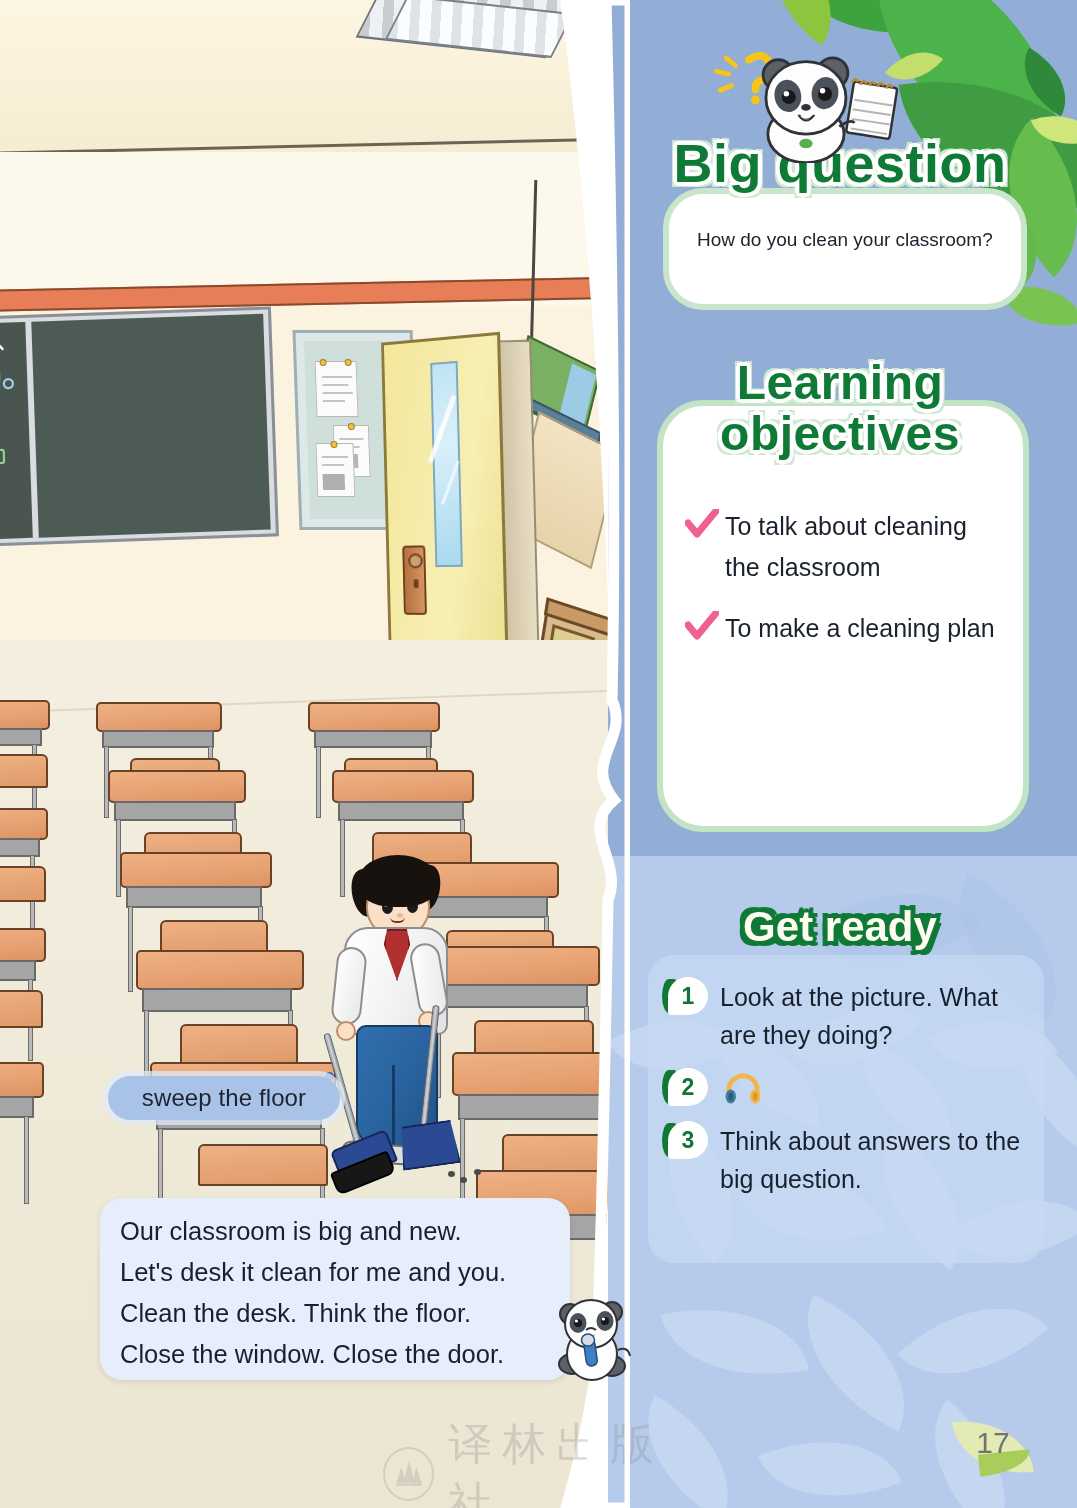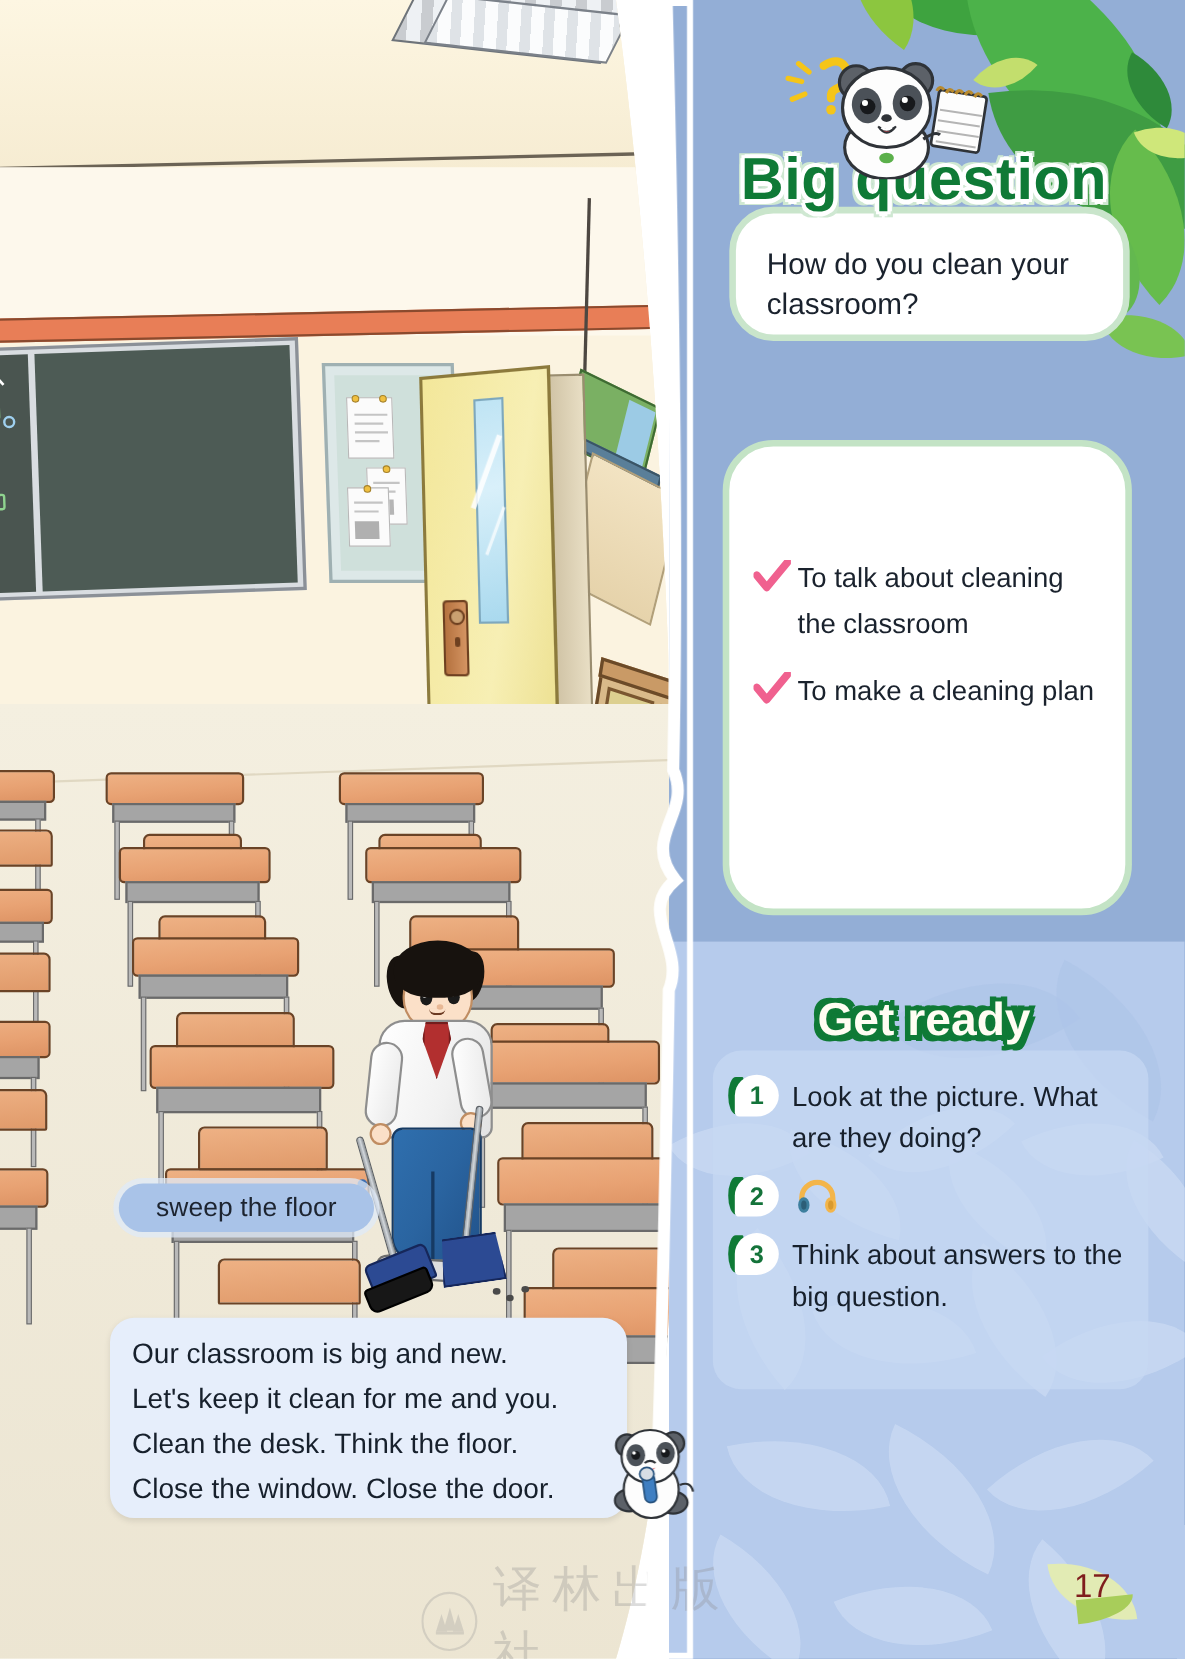--- a/index.html
+++ b/index.html
@@ -172,21 +172,21 @@
       -5px -5px 0 #0f7a36, 5px -5px 0 #0f7a36, -5px 5px 0 #0f7a36, 5px 5px 0 #0f7a36;
   }
 
   
   .bq-title { position:absolute; left:640px; top:135px; width:400px; font-size:54px; z-index:6; }
   .bq-card {
     position:absolute; left:663px; top:188px; width:364px; height:122px;
     background:#fff; border:6px solid #c9e5cb; border-radius:40px;
     padding:28px 26px 0 28px; z-index:5;
   }
-  .bq-card p { font-size:27px; line-height:36px; color:#1a222d; }
+  .bq-card p { font-size:19px; line-height:36px; color:#1a222d; }
 
   
   .lo-title { position:absolute; left:640px; top:358px; width:400px; font-size:48px; z-index:6; }
   .lo-card {
     position:absolute; left:657px; top:400px; width:372px; height:432px;
     background:#fff; border:6px solid #c3e3c5; border-radius:46px; z-index:5;
     padding:100px 20px 0 22px;
   }
   .lo-item { display:flex; align-items:flex-start; margin-bottom:20px; }
   .lo-check { width:40px; flex:0 0 40px; padding-top:3px; }
@@ -221,21 +221,21 @@
   }
   .pagenum .leafshape {
     position:absolute; inset:0; background:#e2ebb4; border-radius: 0 100% 0 100%;
     transform: rotate(-6deg);
   }
   .pagenum .leafshade {
     position:absolute; left:24px; top:34px; width:52px; height:22px; background:#a8cd5a;
     border-radius: 0 0 100% 0; transform: rotate(-6deg);
   }
   .pagenum span { position:absolute; left:0; top:8px; width:76px; text-align:center;
-    font-size:30px; color:#7f1d1d; }
+    font-size:30px; color:#737373; }
 
   
   .watermark {
     position:absolute; left:383px; top:1443px; width:320px; height:62px;
     display:flex; align-items:center; gap:14px; opacity:.30; pointer-events:none;
   }
   .wm-logo { width:54px; height:54px; border-radius:50%; border:2.5px solid #9a9a9a;
      display:flex; align-items:center; justify-content:center; }
   .wm-text { font-family:"Liberation Serif", serif; font-size:44px; color:#8d8d8d; letter-spacing:10px; }
 
@@ -481,21 +481,21 @@
 
     </div>
 
     <div class="sweep-dot"></div>
     <div class="sweep-label">
       <span>sweep the floor</span>
     </div>
 
     <div class="rhyme">
       <p>Our classroom is big and new.</p>
-      <p>Let's keep it clean for me and you.</p>
+      <p>Let's desk it clean for me and you.</p>
       <p>Clean the desk. Think the floor.</p>
       <p>Close the window. Close the door.</p>
     </div>
   </div>
 
   <svg class="panda-mic" viewBox="0 0 82 100" style="z-index:8;">
     <ellipse cx="18" cy="22" rx="10" ry="10" fill="#5c6168" stroke="#2f3338" stroke-width="2"></ellipse>
     <ellipse cx="60" cy="20" rx="10" ry="10" fill="#5c6168" stroke="#2f3338" stroke-width="2"></ellipse>
     <ellipse cx="20" cy="72" rx="13" ry="10" fill="#5c6168" stroke="#2f3338" stroke-width="2"></ellipse>
     <ellipse cx="60" cy="74" rx="13" ry="10" fill="#5c6168" stroke="#2f3338" stroke-width="2"></ellipse>
@@ -596,20 +596,24 @@
     </div>
     <div class="lo-item">
       <div class="lo-check">
         <svg viewBox="0 0 34 30" width="34" height="30">
           <path d="M3,14 L12,25 L31,2" stroke="#f0618f" stroke-width="7" fill="none" stroke-linecap="round" stroke-linejoin="round"></path>
         </svg>
       </div>
       <div class="lo-text">To make a cleaning plan</div>
     </div>
   </div>
+  <div class="title-green lo-title">
+    <div>Learning</div>
+    <div>objectives</div>
+  </div>
 
   <div class="gr-card">
     <div class="gr-item">
       <div class="gr-num">
         <div class="tail"></div>
         <div class="bubble">1</div>
       </div>
       <div class="gr-text">Look at the picture. What are they doing?</div>
     </div>
     <div class="gr-item">

